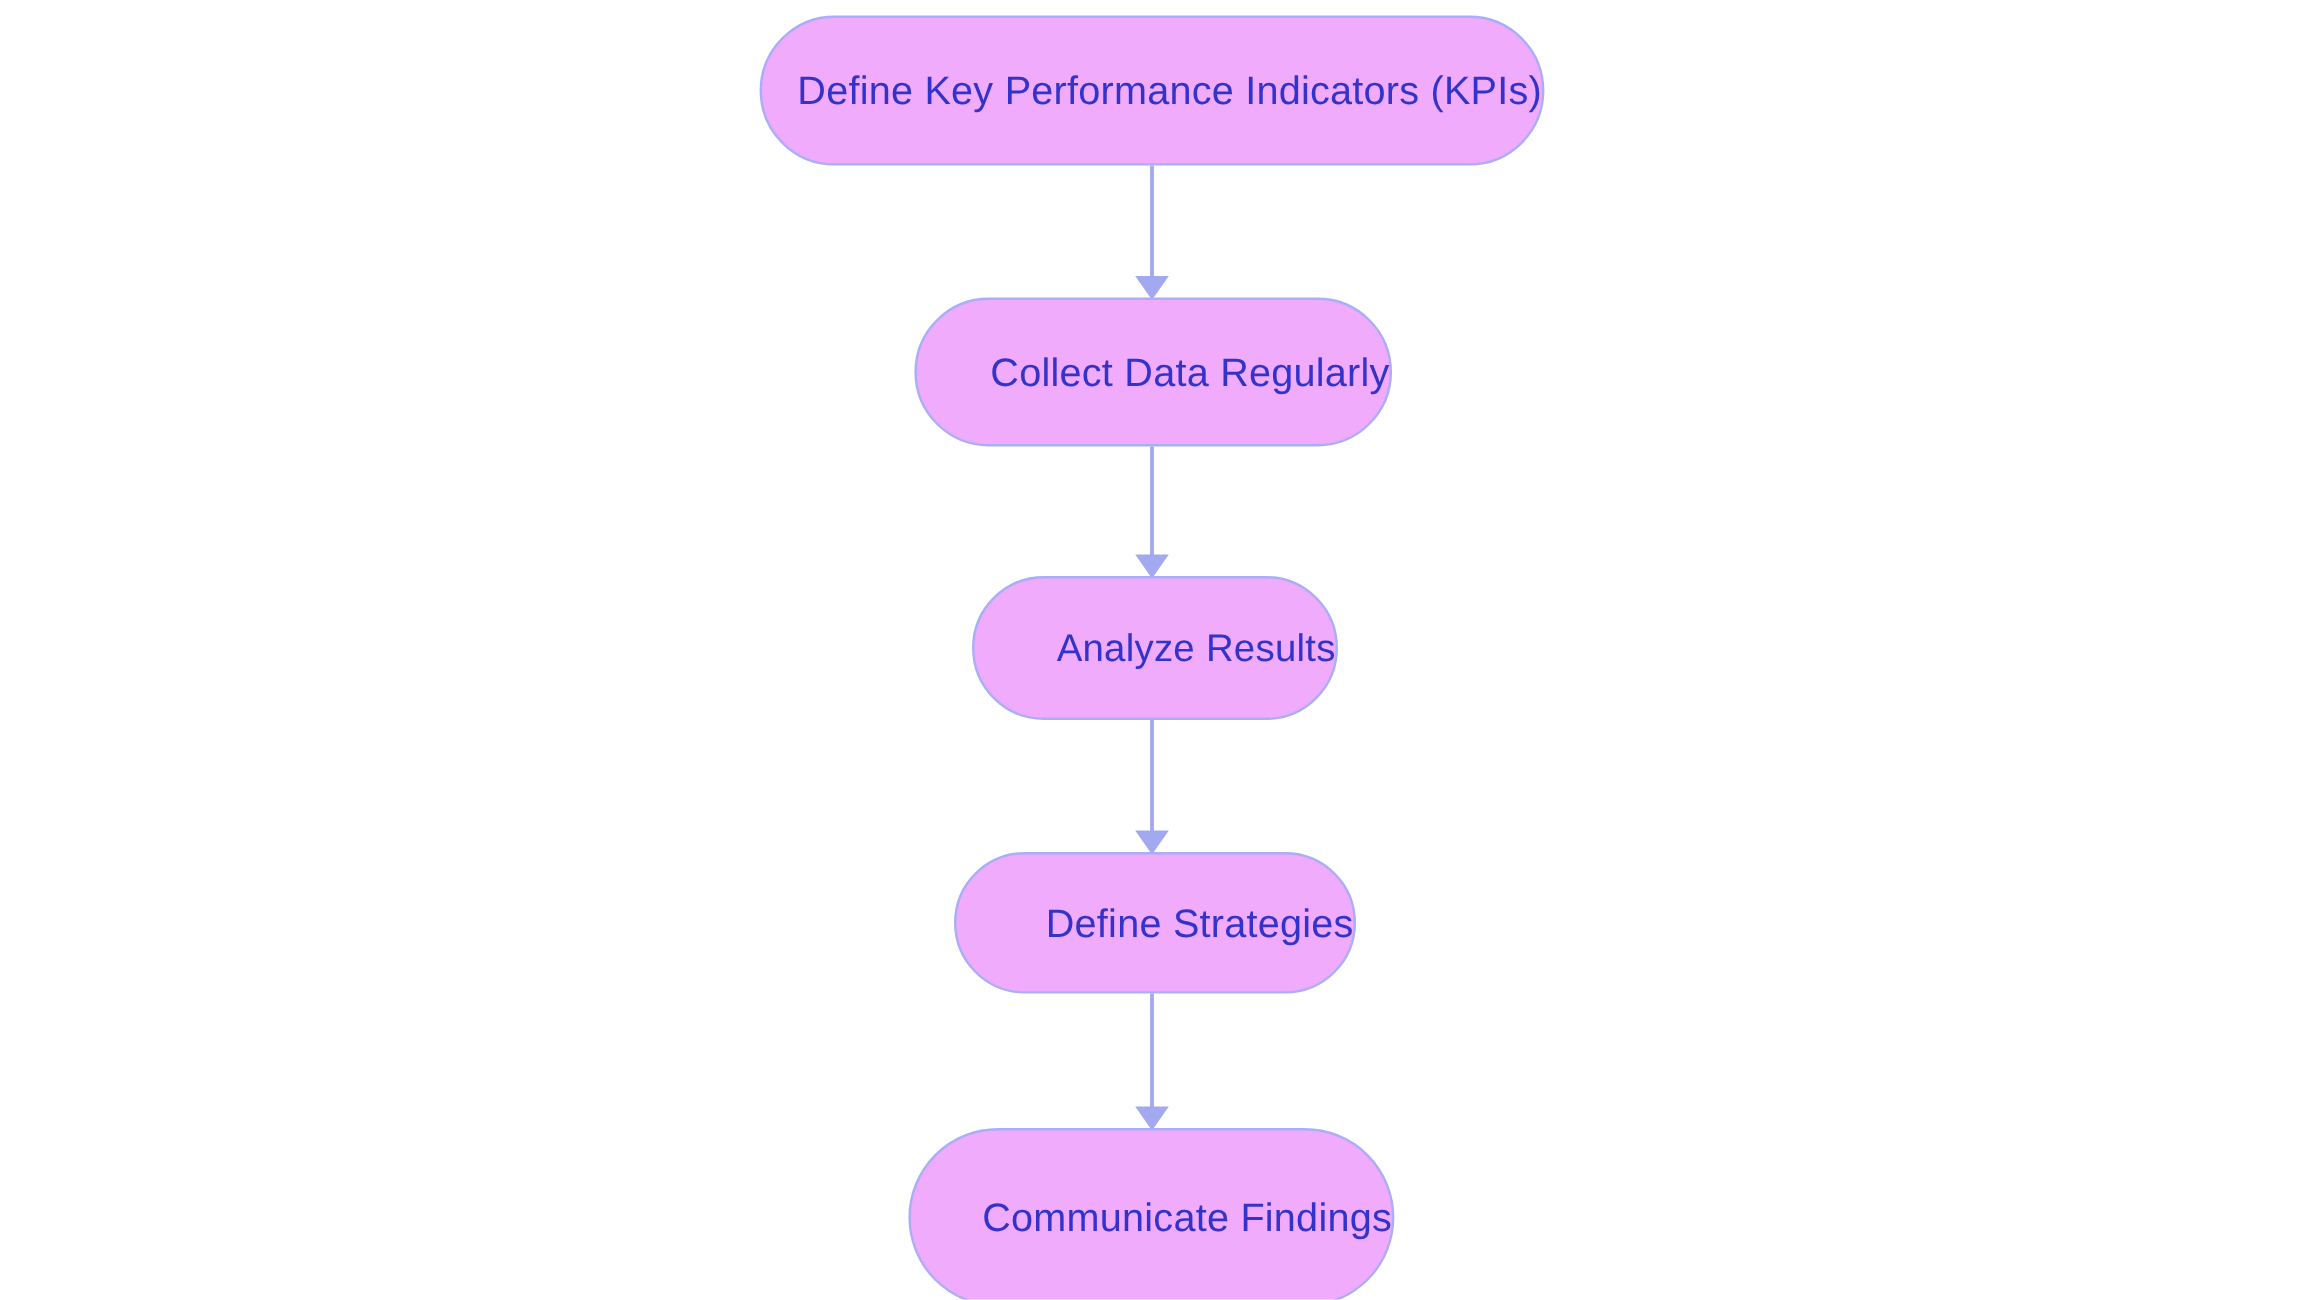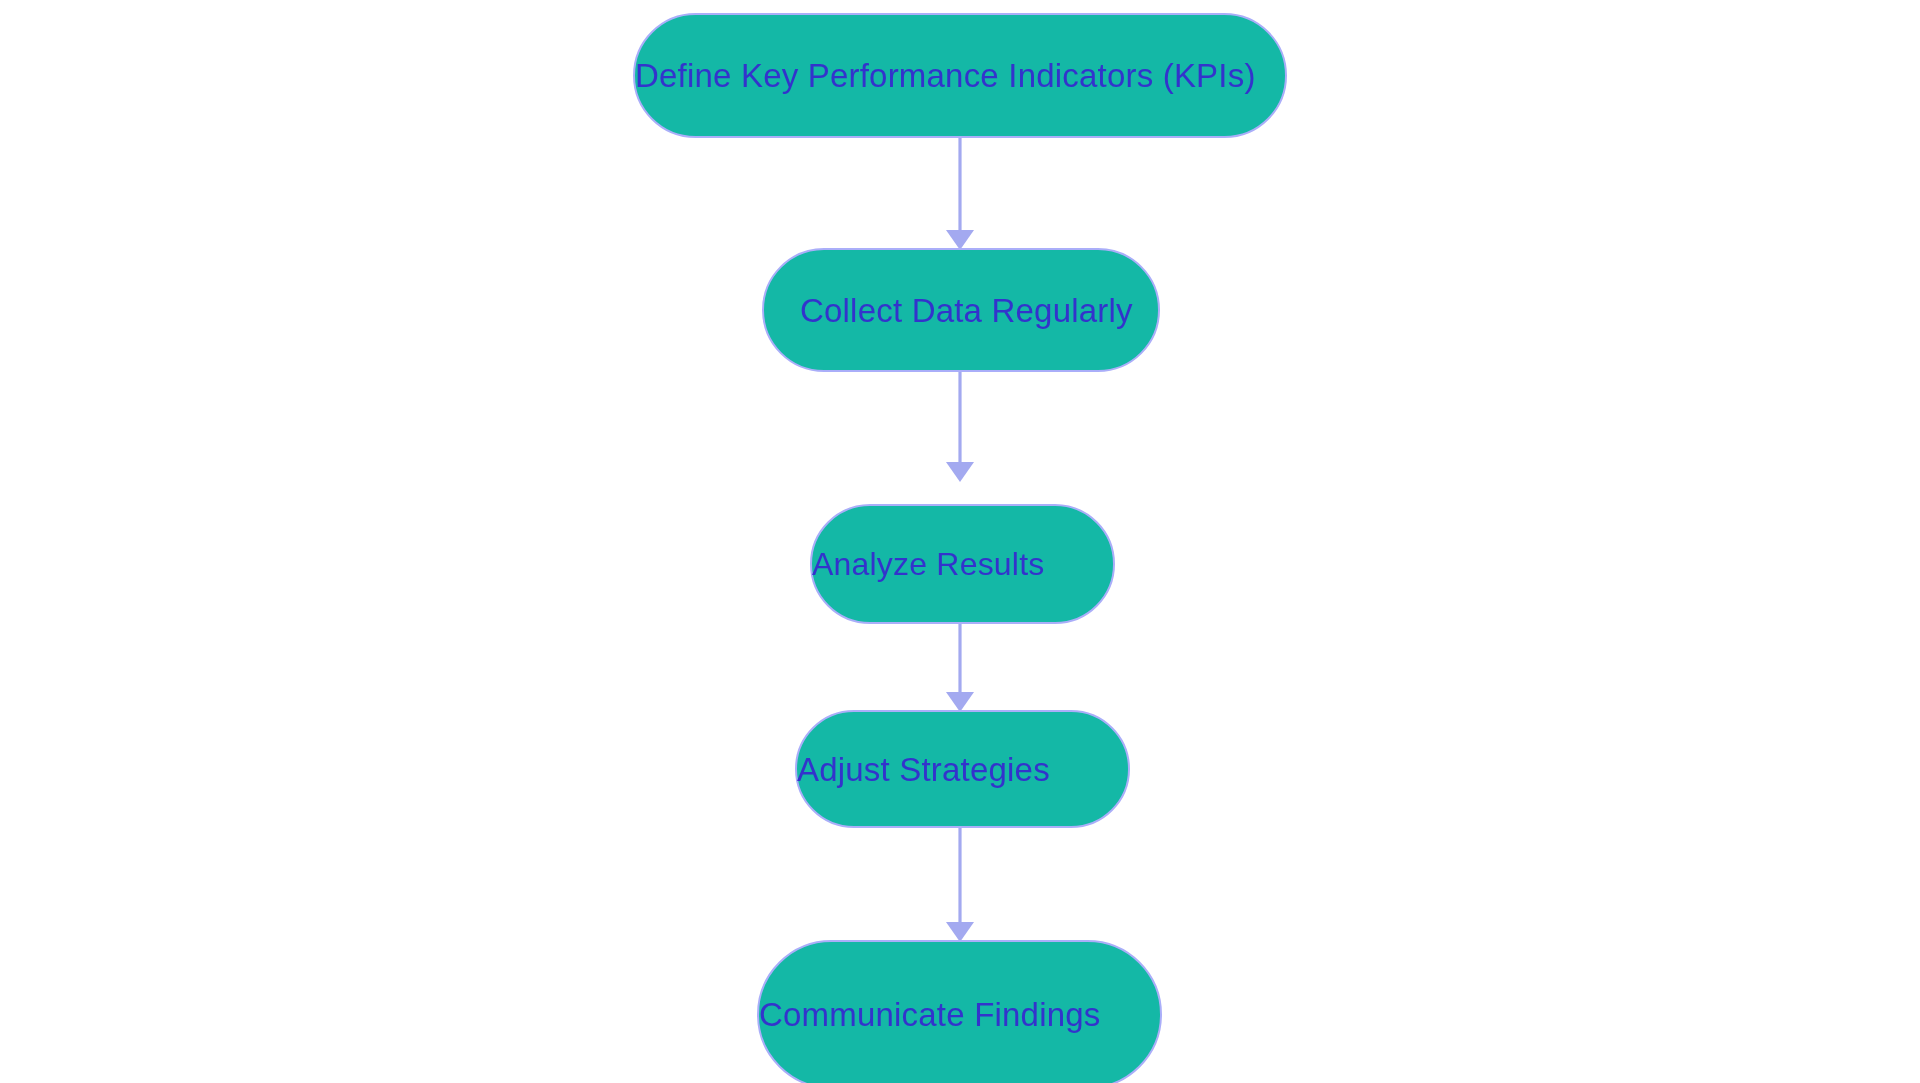--- a/index.html
+++ b/index.html
@@ -20,41 +20,41 @@
     width: 1920px;
     height: 1083px;
     background: #ffffff;
   }
 
   .flow-node {
     position: absolute;
     box-sizing: border-box;
     display: flex;
     align-items: center;
-    justify-content: flex-start;
-    background: #14b8a6;
+    justify-content: flex-end;
+    background: #f0abfc;
     border: 2px solid #aaaef9;
     border-radius: 999px;
     color: #3333cc;
     letter-spacing: 0.2px;
     white-space: nowrap;
     user-select: none;
   }
 
   .flow-node .node-label {
     display: block;
     line-height: 1;
     color: #3333cc;
     font-weight: 400;
   }
 
   
   #node-0 { left: 633px;  top: 13px;   width: 654px; height: 125px; }
   #node-1 { left: 762px;  top: 248px;  width: 398px; height: 124px; }
-  #node-2 { left: 810px;  top: 480px;  width: 305px; height: 120px; margin-top: 24px; }
+  #node-2 { left: 810px;  top: 480px;  width: 305px; height: 120px; }
   #node-3 { left: 795px;  top: 710px;  width: 335px; height: 118px; }
   #node-4 { left: 757px;  top: 940px;  width: 405px; height: 149px; }
 
   #node-0 .node-label { font-size: 33px; }
   #node-1 .node-label { font-size: 33px; margin-left: 36px; }
   #node-2 .node-label { font-size: 32px; }
   #node-3 .node-label { font-size: 33px; }
   #node-4 .node-label { font-size: 33px; }
 
   
@@ -111,20 +111,20 @@
 
   <div class="flow-node" id="node-1">
     <span class="node-label">Collect Data Regularly</span>
   </div>
 
   <div class="flow-node" id="node-2">
     <span class="node-label">Analyze Results</span>
   </div>
 
   <div class="flow-node" id="node-3">
-    <span class="node-label">Adjust Strategies</span>
+    <span class="node-label">Define Strategies</span>
   </div>
 
   <div class="flow-node" id="node-4">
     <span class="node-label">Communicate Findings</span>
   </div>
 
 </div>
 
 </body></html>

